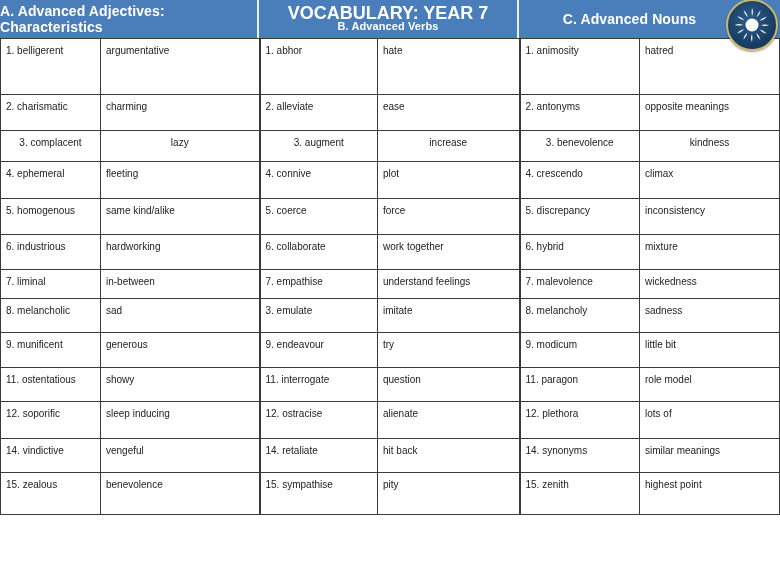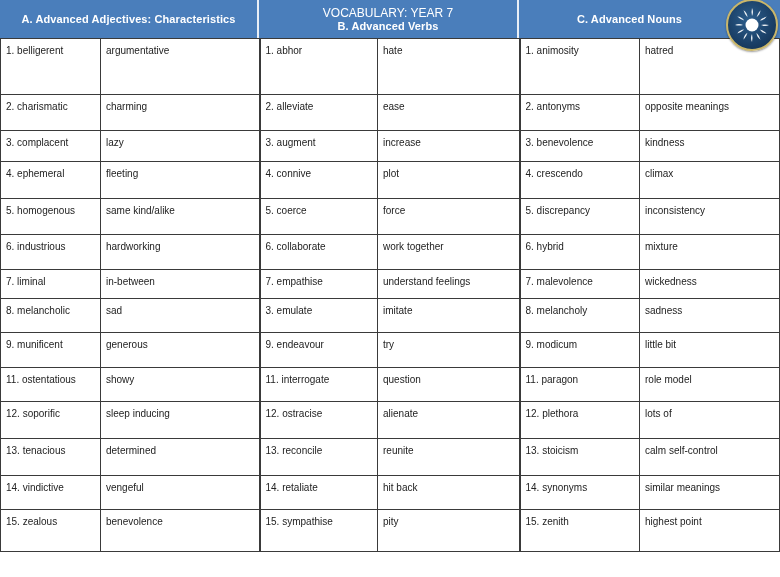--- a/index.html
+++ b/index.html
@@ -5,22 +5,22 @@
   html, body { margin: 0; padding: 0; background: #ffffff; }
   body { width: 780px; height: 577px; position: relative; overflow: hidden;
          font-family: "Liberation Sans", "DejaVu Sans", sans-serif; }
   .header { position: absolute; left: 0; top: 0; width: 780px; height: 38px;
             background: #4a7ebb; display: flex; }
   .hcell { position: relative; height: 38px; box-sizing: border-box; color: #ffffff;
            display: flex; flex-direction: column; align-items: center; justify-content: center; }
   .hcell.a { width: 259px; border-right: 2px solid #e8eef6; }
   .hcell.b { width: 260px; border-right: 2px solid #e8eef6; }
   .hcell.c { width: 261px; }
-  .hsub { font-size: 11px; font-weight: bold; letter-spacing: 0.1px; }
-  .htitle { font-size: 12px; font-weight: normal; line-height: 15px; margin-top: -2px; }
+  .hsub { font-size: 14px; font-weight: bold; letter-spacing: 0.1px; }
+  .htitle { font-size: 18px; font-weight: bold; line-height: 15px; margin-top: -2px; }
   .hcell.b .hsub { font-size: 11px; line-height: 10px; }
   .logo { position: absolute; right: 2px; top: -1px; width: 52px; height: 52px; border-radius: 50%;
           background: radial-gradient(circle at 45% 40%, #2d5f8e 0%, #1a3f66 60%, #0f2a48 100%);
           border: 2px solid #c9b66a; box-sizing: border-box; box-shadow: 0 1px 2px rgba(0,0,0,0.4);
           z-index: 5; display: flex; align-items: center; justify-content: center; }
   table.grid { position: absolute; left: 0; top: 38px; width: 779px; border-collapse: collapse;
                table-layout: fixed; }
   table.grid td { border: 1px solid #3a3a3a; font-size: 10px; color: #222222; vertical-align: top;
                   padding: 6px 5px 0 5px; box-sizing: border-box; white-space: nowrap; overflow: hidden; }
   table.grid td.sep { border-left: 2px solid #3a3a3a; }
@@ -82,21 +82,21 @@
         <td>hatred</td>
       </tr>
       <tr style="height: 36px;">
         <td>2. charismatic</td>
         <td>charming</td>
         <td class="sep">2. alleviate</td>
         <td>ease</td>
         <td class="sep">2. antonyms</td>
         <td>opposite meanings</td>
       </tr>
-      <tr style="height: 31px;">
+      <tr style="height: 31px; text-align: center;">
         <td>3. complacent</td>
         <td>lazy</td>
         <td class="sep">3. augment</td>
         <td>increase</td>
         <td class="sep">3. benevolence</td>
         <td>kindness</td>
       </tr>
       <tr style="height: 37px;">
         <td>4. ephemeral</td>
         <td>fleeting</td>
@@ -154,28 +154,20 @@
         <td>role model</td>
       </tr>
       <tr style="height: 37px;">
         <td>12. soporific</td>
         <td>sleep inducing</td>
         <td class="sep">12. ostracise</td>
         <td>alienate</td>
         <td class="sep">12. plethora</td>
         <td>lots of</td>
       </tr>
-      <tr style="height: 37px;">
-        <td>13. tenacious</td>
-        <td>determined</td>
-        <td class="sep">13. reconcile</td>
-        <td>reunite</td>
-        <td class="sep">13. stoicism</td>
-        <td>calm self-control</td>
-      </tr>
       <tr style="height: 34px; padding-left: 13px;">
         <td>14. vindictive</td>
         <td>vengeful</td>
         <td class="sep">14. retaliate</td>
         <td>hit back</td>
         <td class="sep">14. synonyms</td>
         <td>similar meanings</td>
       </tr>
       <tr style="height: 42px;">
         <td>15. zealous</td>

